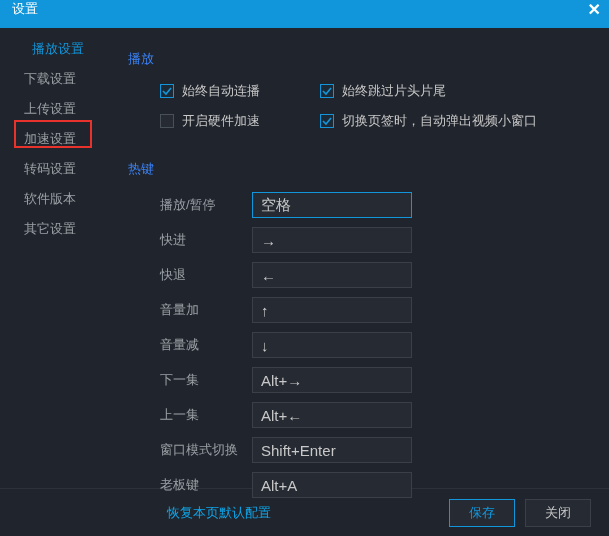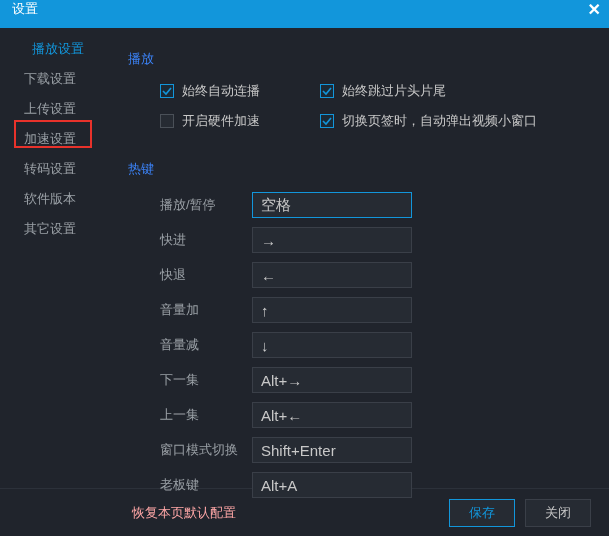--- a/index.html
+++ b/index.html
@@ -80,21 +80,21 @@
   .hk-input.active { border-color: #1296db; }
   .footer {
     height: 48px;
     border-top: 1px solid #2c313a;
     display: flex;
     align-items: center;
     justify-content: space-between;
     padding: 0 18px 0 132px;
     background: #20242c;
   }
-  .restore-link { color: #fca5a5; cursor: pointer; }
+  .restore-link { color: #0ea5e9; cursor: pointer; margin-left: 35px; }
   .btns { display: flex; gap: 10px; }
   .btn {
     width: 66px; height: 28px;
     display: flex; align-items: center; justify-content: center;
     border: 1px solid #3a3f48;
     color: #c8c8c8;
     cursor: pointer;
     background: #262b33;
   }
   .btn.primary { border-color: #1296db; color: #1296db; }

